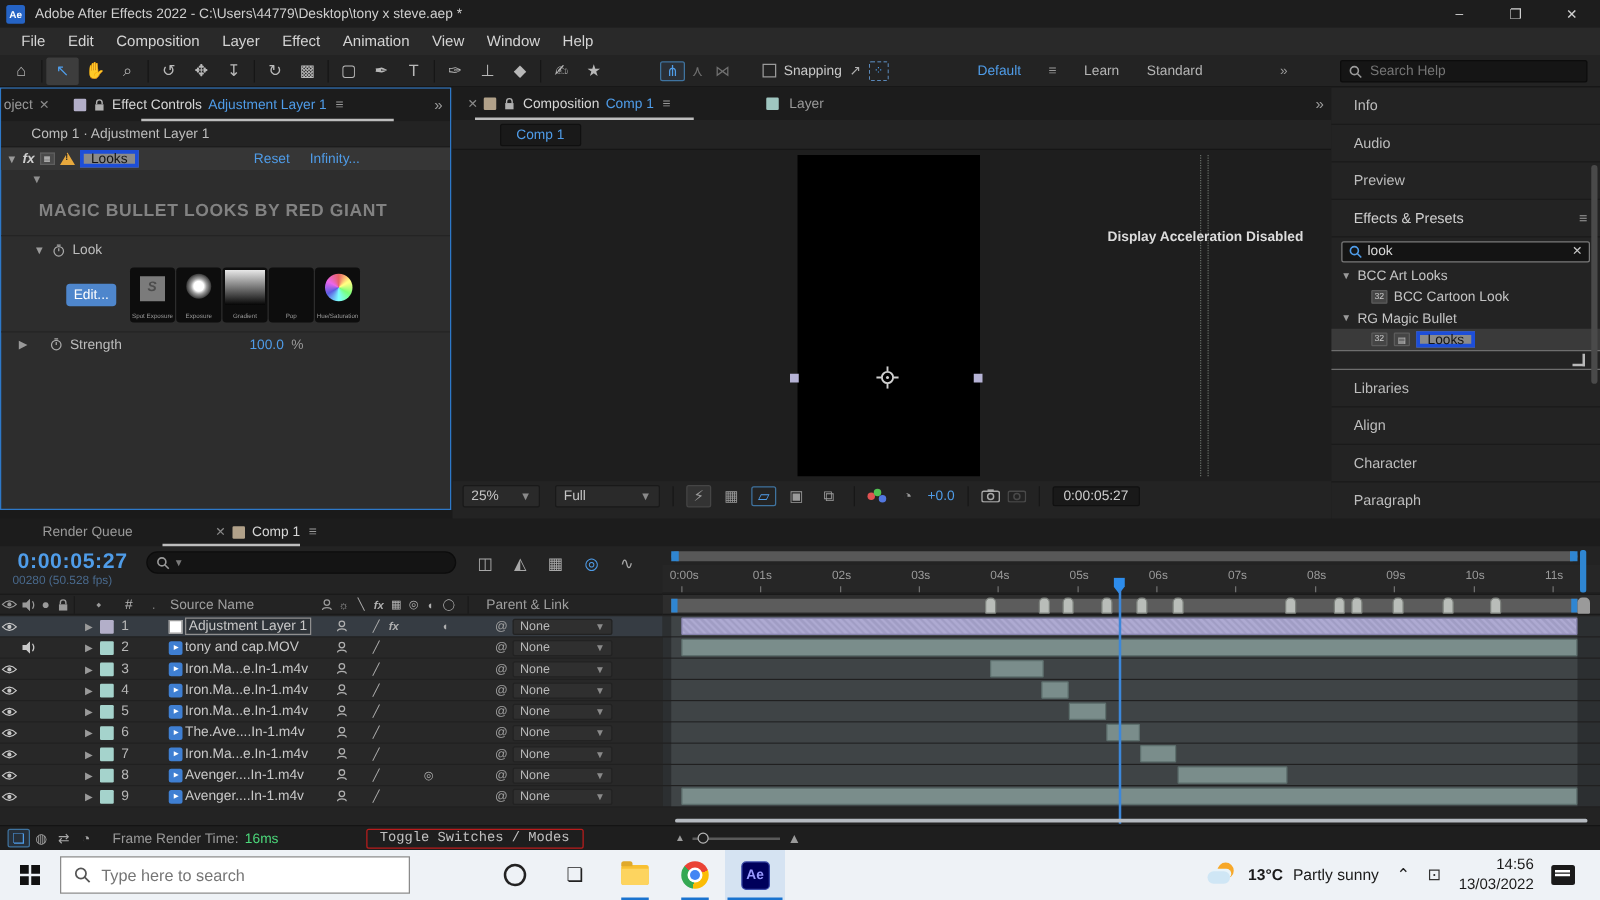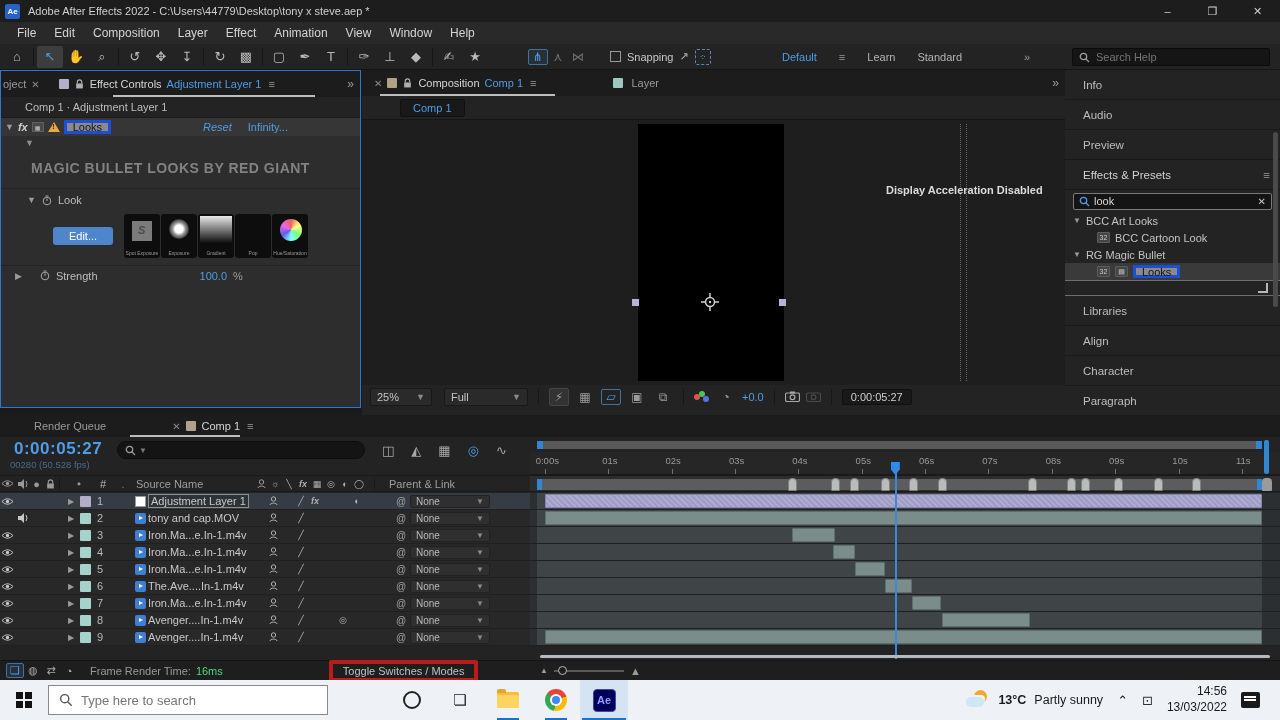--- a/index.html
+++ b/index.html
@@ -67,21 +67,21 @@
               border-bottom:10px solid #e8a93d; }
   .warn-tri:after { content:"!"; position:absolute; left:-1.5px; top:1px; font-size:7px; color:#222; font-weight:bold;}
   .chip { background:#8a8a8a; color:#141414; padding:0 6px; height:14px; display:flex; align-items:center;
           border:3px solid #1d4ed8; font-size:11px; }
   .ec-link { color:#4f9ce8; }
   .ec-chevrow { height:14px; display:flex; align-items:center; padding-left:24px; color:#8f8f8f; }
   .banner { padding:10px 0 12px 30px; color:#828282; font-weight:bold; font-size:14px; letter-spacing:0.5px;
             border-bottom:1px solid #242424;}
   .look-row { height:22px; display:flex; align-items:center; gap:6px; padding-left:26px; color:#bdbdbd; }
   .thumb-row { height:50px; display:flex; align-items:center; }
-  .edit-btn { margin-left:52px; width:60px; height:18px; background:#4e86cc; color:#fff; border-radius:3px;
+  .edit-btn { margin-left:52px; width:40px; height:18px; background:#4e86cc; color:#fff; border-radius:3px;
               display:flex; align-items:center; justify-content:center; font-size:11px; }
   .thumbs { display:flex; margin-left:11px; gap:1px; }
   .thumb { width:36px; height:44px; background:#0d0d0d; border-radius:3px; position:relative; overflow:hidden;}
   .thumb .tl { position:absolute; bottom:2px; left:0; right:0; text-align:center; font-size:5px; color:#999; }
   .th1 .g { position:absolute; left:8px; top:7px; width:20px; height:20px; background:#7b7b7b; }
   .th1 .g:after { content:"S"; position:absolute; left:6px; top:3px; color:#4c4c4c; font-size:11px; font-weight:bold;}
   .th2 .g { position:absolute; left:8px; top:5px; width:20px; height:20px; border-radius:50%;
             background:radial-gradient(circle,#fff 28%,#9a9a9a 45%,#3a3a3a 70%,#0d0d0d 100%); }
   .th3 .g { position:absolute; left:2px; top:2px; right:2px; height:28px; background:linear-gradient(#e8e8e8,#050505); }
   .th4 .g:after { content:""; }
@@ -190,21 +190,21 @@
                 border-radius:4px 4px 1px 1px;}
   .playhead-head { position:absolute; top:47px; width:9px; height:13px; background:#2d8ceb;
                    clip-path:polygon(0 0,100% 0,100% 55%,50% 100%,0 55%); }
   .playhead-line { position:absolute; top:56px; width:1.5px; background:#3c87d9; height:188px; }
   .vscroll-blue { position:absolute; left:1264px; top:25px; width:5px; height:34px; background:#2f86d2; border-radius:2px;}
   .hscroll { position:absolute; left:540px; top:240px; width:730px; height:3px; background:#b5bac0; border-radius:2px;}
   .tl-bottom { position:absolute; left:0; bottom:0; width:1280px; height:20px; background:#1e1e1e;
                display:flex; align-items:center; border-top:1px solid #141414;}
   .bicon { width:18px; text-align:center; color:#a8a8a8; font-size:11px; }
   .bicon.on { border:1px solid #3f739f; color:#4f9ce8; border-radius:2px; background:#27303a; }
-  .toggle-btn { margin-left:106px; border:4px solid #b91c1c; border-radius:2px; padding:1px 10px; color:#c0c0c0;}
+  .toggle-btn { margin-left:70px; border:1px solid #b91c1c; border-radius:2px; padding:1px 10px; color:#c0c0c0;font-family:Liberation Mono, monospace;}
   .zoomctl { position:absolute; left:540px; display:flex; align-items:center; gap:6px; }
   .ztrack { width:70px; height:2px; background:#5a5a5a; position:relative;}
   .zknob { position:absolute; left:4px; top:-4px; width:9px; height:9px; border:1.5px solid #b8b8b8;
            border-radius:50%; background:#1e1e1e;}
   .colsep { width:1px; height:14px; background:#1a1a1a; margin:0 2px;}
 
   
   .taskbar { position:absolute; left:0; top:680px; width:1280px; height:40px; background:#eef2f6;
              display:flex; align-items:center; color:#1a1a1a; }
   .start { width:48px; display:flex; align-items:center; justify-content:center; }
@@ -339,21 +339,21 @@
       <span class="chev2">»</span>
       <div class="tab-underline" style="left:112px;width:202px;"></div>
     </div>
     <div class="ec-breadcrumb">Comp 1 · Adjustment Layer 1</div>
     <div class="ec-header">
       <span style="color:#9a9a9a;font-size:9px;">▼</span>
       <span class="fx-it">fx</span>
       <span class="mini-badge">▦</span>
       <span class="warn-tri"></span>
       <span class="chip">Looks</span>
-      <span class="ec-link" style="margin-left:88px;font-style:italic;">Reset</span>
+      <span class="ec-link" style="margin-left:88px;">Reset</span>
       <span class="ec-link" style="margin-left:12px;">Infinity...</span>
     </div>
     <div class="ec-chevrow">
         <span style="font-size:9px;">▼</span>
       </div>
     <div class="banner">MAGIC BULLET LOOKS BY RED GIANT</div>
     <div class="look-row">
       <span style="font-size:9px;color:#9a9a9a;">▼</span>
       <svg class="ic" width="10" height="11" viewBox="0 0 10 11">
           <circle cx="5" cy="6" r="3.8" fill="none" stroke="#a8a8a8"></circle>

